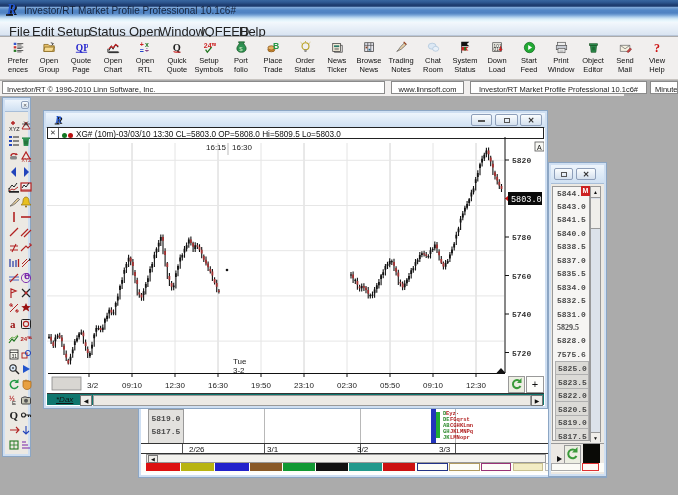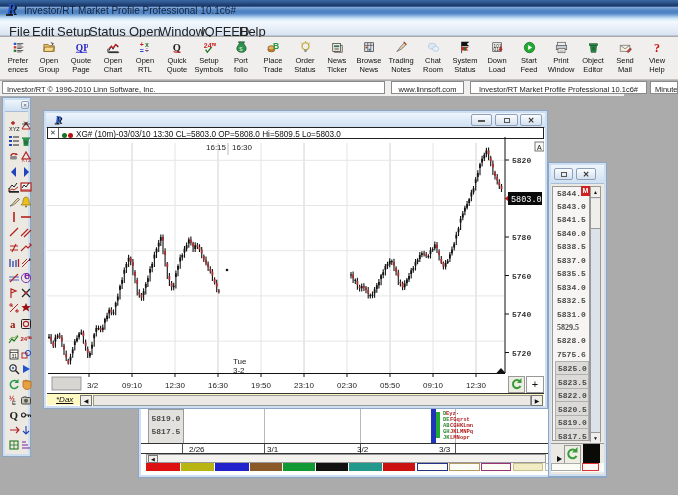--- a/index.html
+++ b/index.html
@@ -29,21 +29,21 @@
 .pic{position:absolute;width:12px;height:12px}
 
 #chartwin{left:44px;top:111px;width:503px;height:297px}
 #chartwin .wtitle{height:15px}
 #chartwin .wtname{position:absolute;left:21px;top:3px;font-size:8.8px;color:#16243e;white-space:nowrap}
 #hdr{position:absolute;left:1px;top:14px;width:497px;height:12px;background:#fff;border:1px solid #222;font-size:8.2px;color:#111}
 #hdr .x{position:absolute;left:0;top:0;width:11px;height:10px;border-right:1px solid #666;text-align:center;line-height:10px;font-size:7px;color:#333}
 #hdr .dots{position:absolute;left:14px;top:2.5px}
 #hdr .htext{position:absolute;left:28px;top:2px;white-space:nowrap}
 #chartsvg{position:absolute;left:1px;top:16px}
-#cscroll{position:absolute;left:1px;bottom:1px;width:497px;height:12px;border-top:1px solid #333;background:#fef9c3;font-size:8px}
+#cscroll{position:absolute;left:1px;bottom:1px;width:497px;height:12px;border-top:1px solid #333;background:#0f766e;font-size:8px}
 #tab{position:absolute;left:9px;top:1px;color:#111;text-decoration:underline;font-style:italic}
 .sbtn{position:absolute;top:0.5px;width:12px;height:11px;background:#f0eeea;border:1px solid #777;text-align:center;line-height:10px;font-size:6px;color:#111}
 #ctrack{position:absolute;left:46px;top:0.5px;width:438px;height:11px;background:#ece9e4;border:1px solid #999}
 
 #rwin{left:549px;top:163px;width:57px;height:313px;background:#ece9e3}
 #rwin .wtitle{height:19px}
 .prow{position:absolute;left:2px;width:34px;height:13.45px;font-family:"Liberation Mono",monospace;font-size:8px;font-weight:bold;color:#4a4a4a;padding:2.5px 0 0 2px;background:#f6f5f3}
 .prow.gray{background:#dbdad6;border:1px solid #b0b0b0;border-bottom:none;width:34px}
 #rlist{position:absolute;left:1px;top:21px;width:38px;height:255px;background:#f6f5f3;border:1px solid #999;overflow:hidden}
 #rsb{position:absolute;left:39px;top:21px;width:11px;height:256px;background:#dce2ea;border:1px solid #999}

